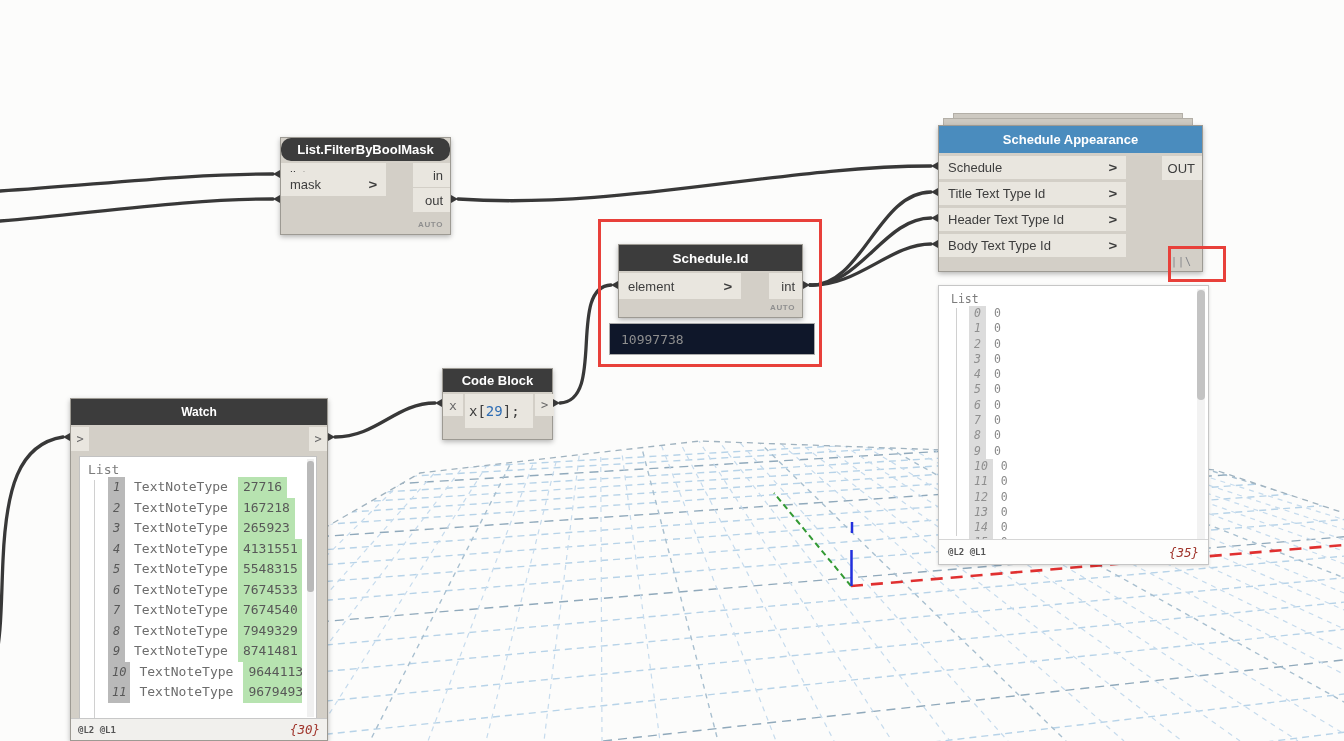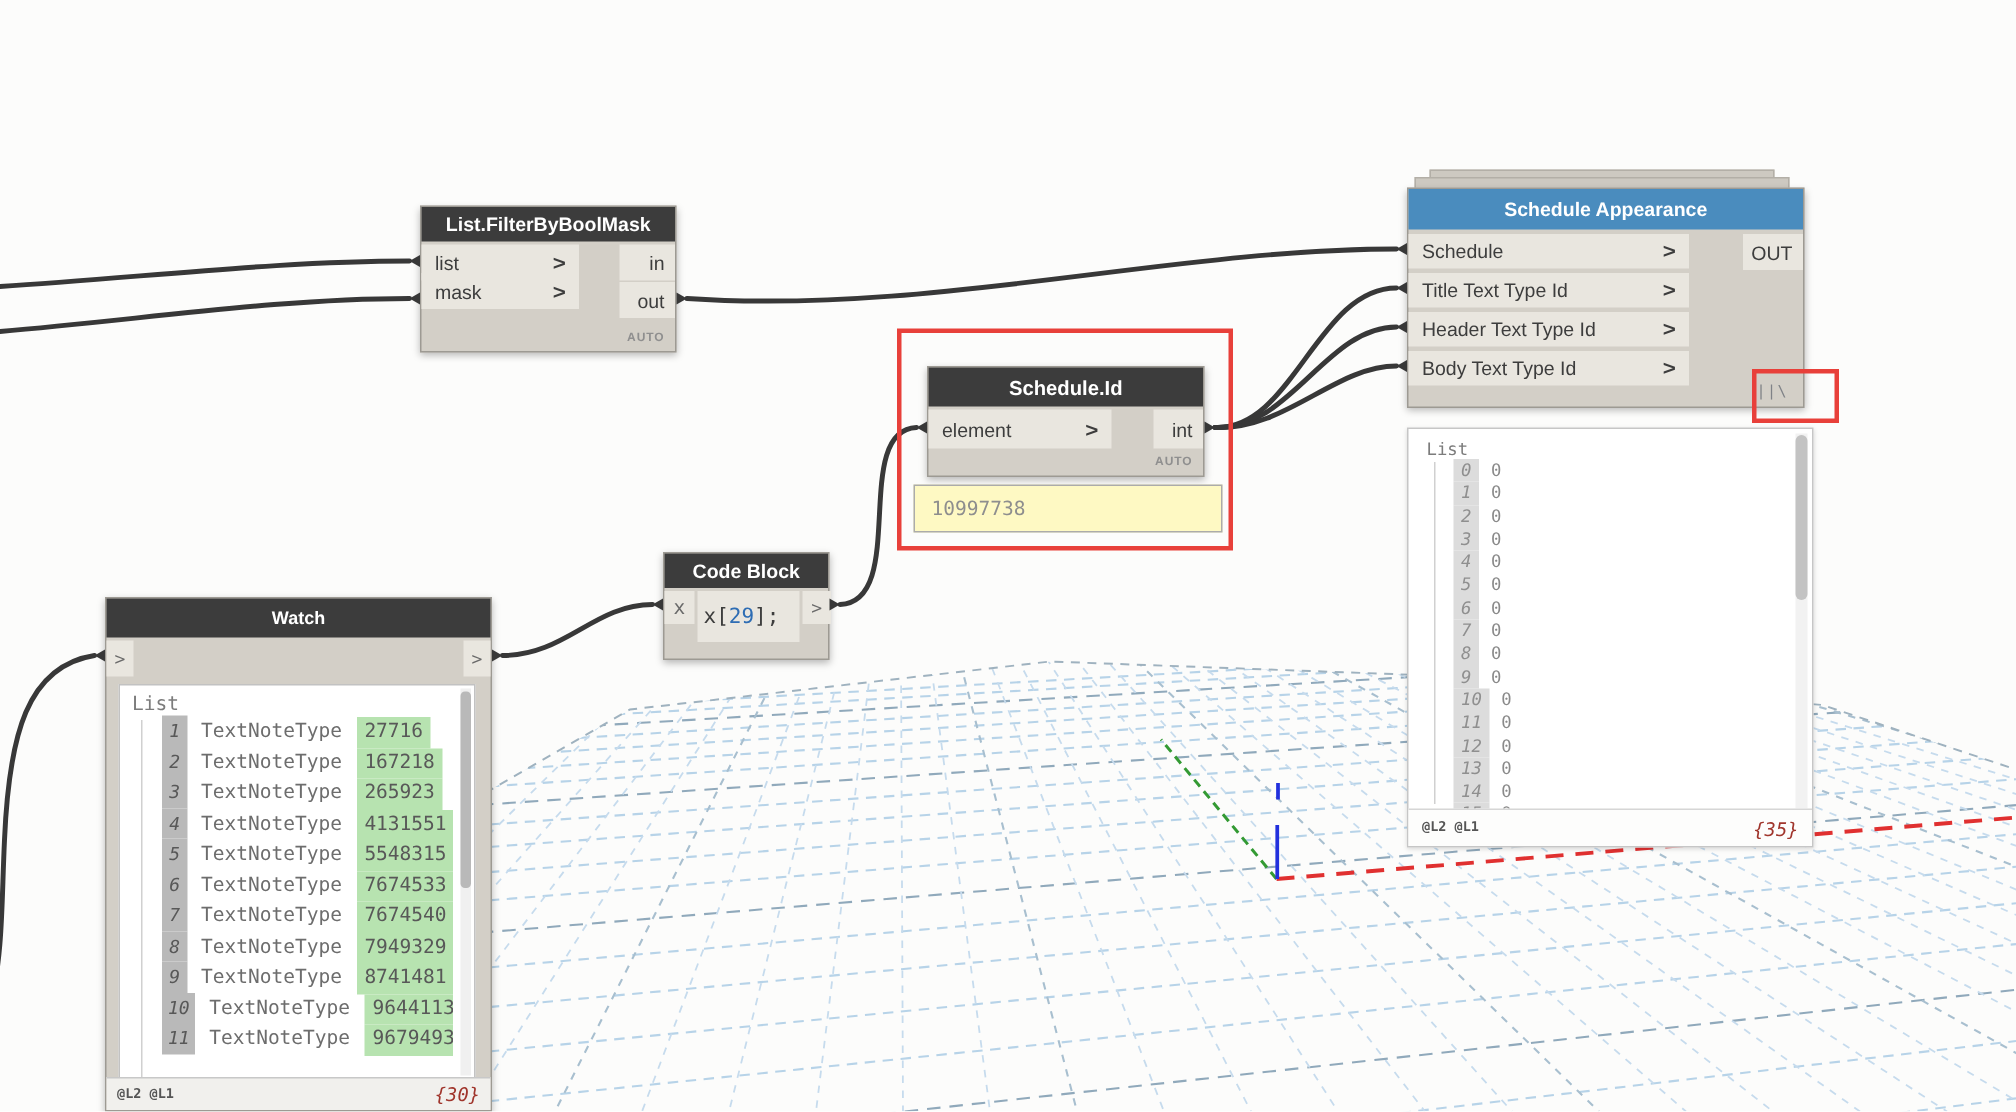--- a/index.html
+++ b/index.html
@@ -36,21 +36,21 @@
   .lacing {
     position:absolute; right:10px; bottom:4px; font-size:10px; color:#7f8287;
     font-family:"DejaVu Sans Mono", monospace; letter-spacing:1px;
   }
 
   
   .sheet { position:absolute; background:#cdc9c1; border:1px solid #b3afa7; z-index:3; }
 
   
   .valuebox {
-    position:absolute; background:#fef9c3; border:1px solid #ababab; z-index:4;
+    position:absolute; background:#0f172a; border:1px solid #ababab; z-index:4;
     font-family:"DejaVu Sans Mono", monospace; font-size:13px; color:#8e8e8e;
     display:flex; align-items:center; padding-left:11px;
   }
 
   
   .redbox { position:absolute; border:3px solid #e8403a; z-index:9; }
 
   
   .bubble {
     position:absolute; background:#fff; border:1px solid #c6c6c6; z-index:4;
@@ -211,26 +211,26 @@
       <path d="M810,285 C 862,287 878,192 931,192"></path>
       <path d="M810,285 C 860,287 884,218 931,218"></path>
       <path d="M810,285 C 857,287 890,244 931,244"></path>
       <path d="M335,437 C 377,437 396,403 435,403"></path>
       <path d="M560,403 C 606,401 567,287 611,285"></path>
       <path d="M63,437 C 18,444 6,490 3,560 C 1,602 2,635 -6,668"></path>
     </g>
   </svg>
 
   <div class="node" style="left:280px; top:137px; width:171px; height:98px;">
-    <div class="node-hdr" style="height:23px;">List.FilterByBoolMask</div>
+    <div class="node-hdr" style="height:23px;border-radius:10px;">List.FilterByBoolMask</div>
     <div class="prow" style="left:0; top:25px; width:105px; height:24px;">
       <span>list</span>
       <span class="chev">&gt;</span>
     </div>
-    <div class="prow" style="left:0; top:44px; width:105px; height:24px;gap:28px;">
+    <div class="prow" style="left:0; top:34px; width:105px; height:24px;gap:28px;">
       <span>mask</span>
       <span class="chev">&gt;</span>
     </div>
     <div class="prow out" style="right:0; top:25px; width:37px; height:24px;">
       <span>in</span>
     </div>
     <div class="prow out" style="right:0; top:50px; width:37px; height:24px;">
       <span>out</span>
     </div>
     <div class="auto-lbl">AUTO</div>

